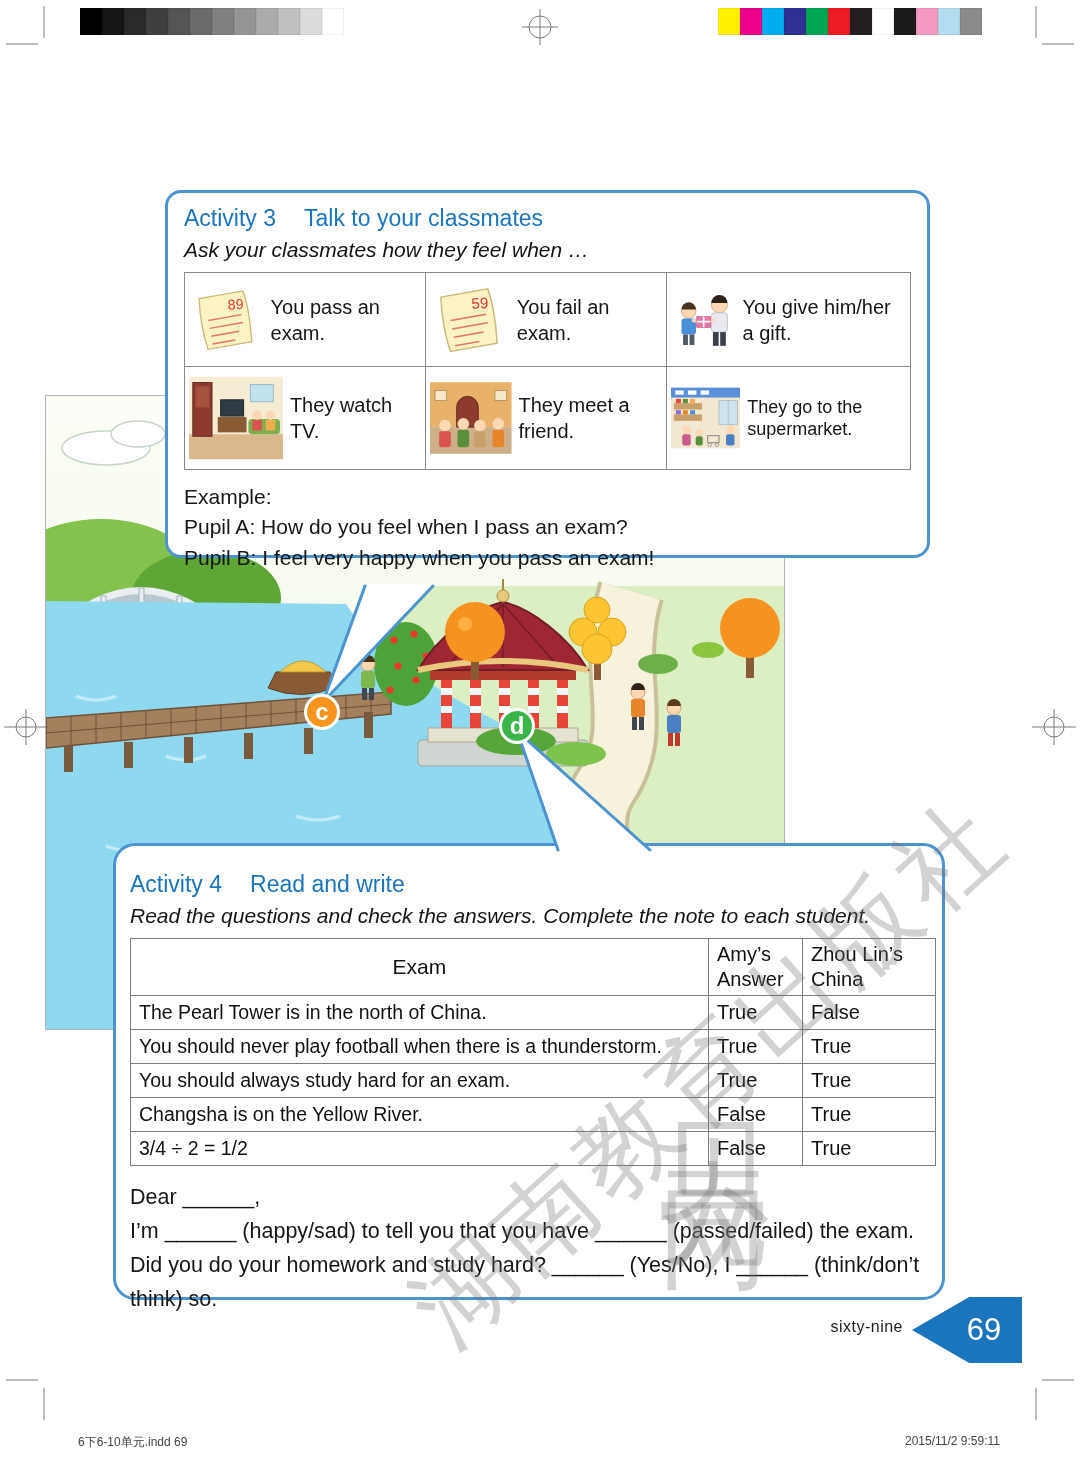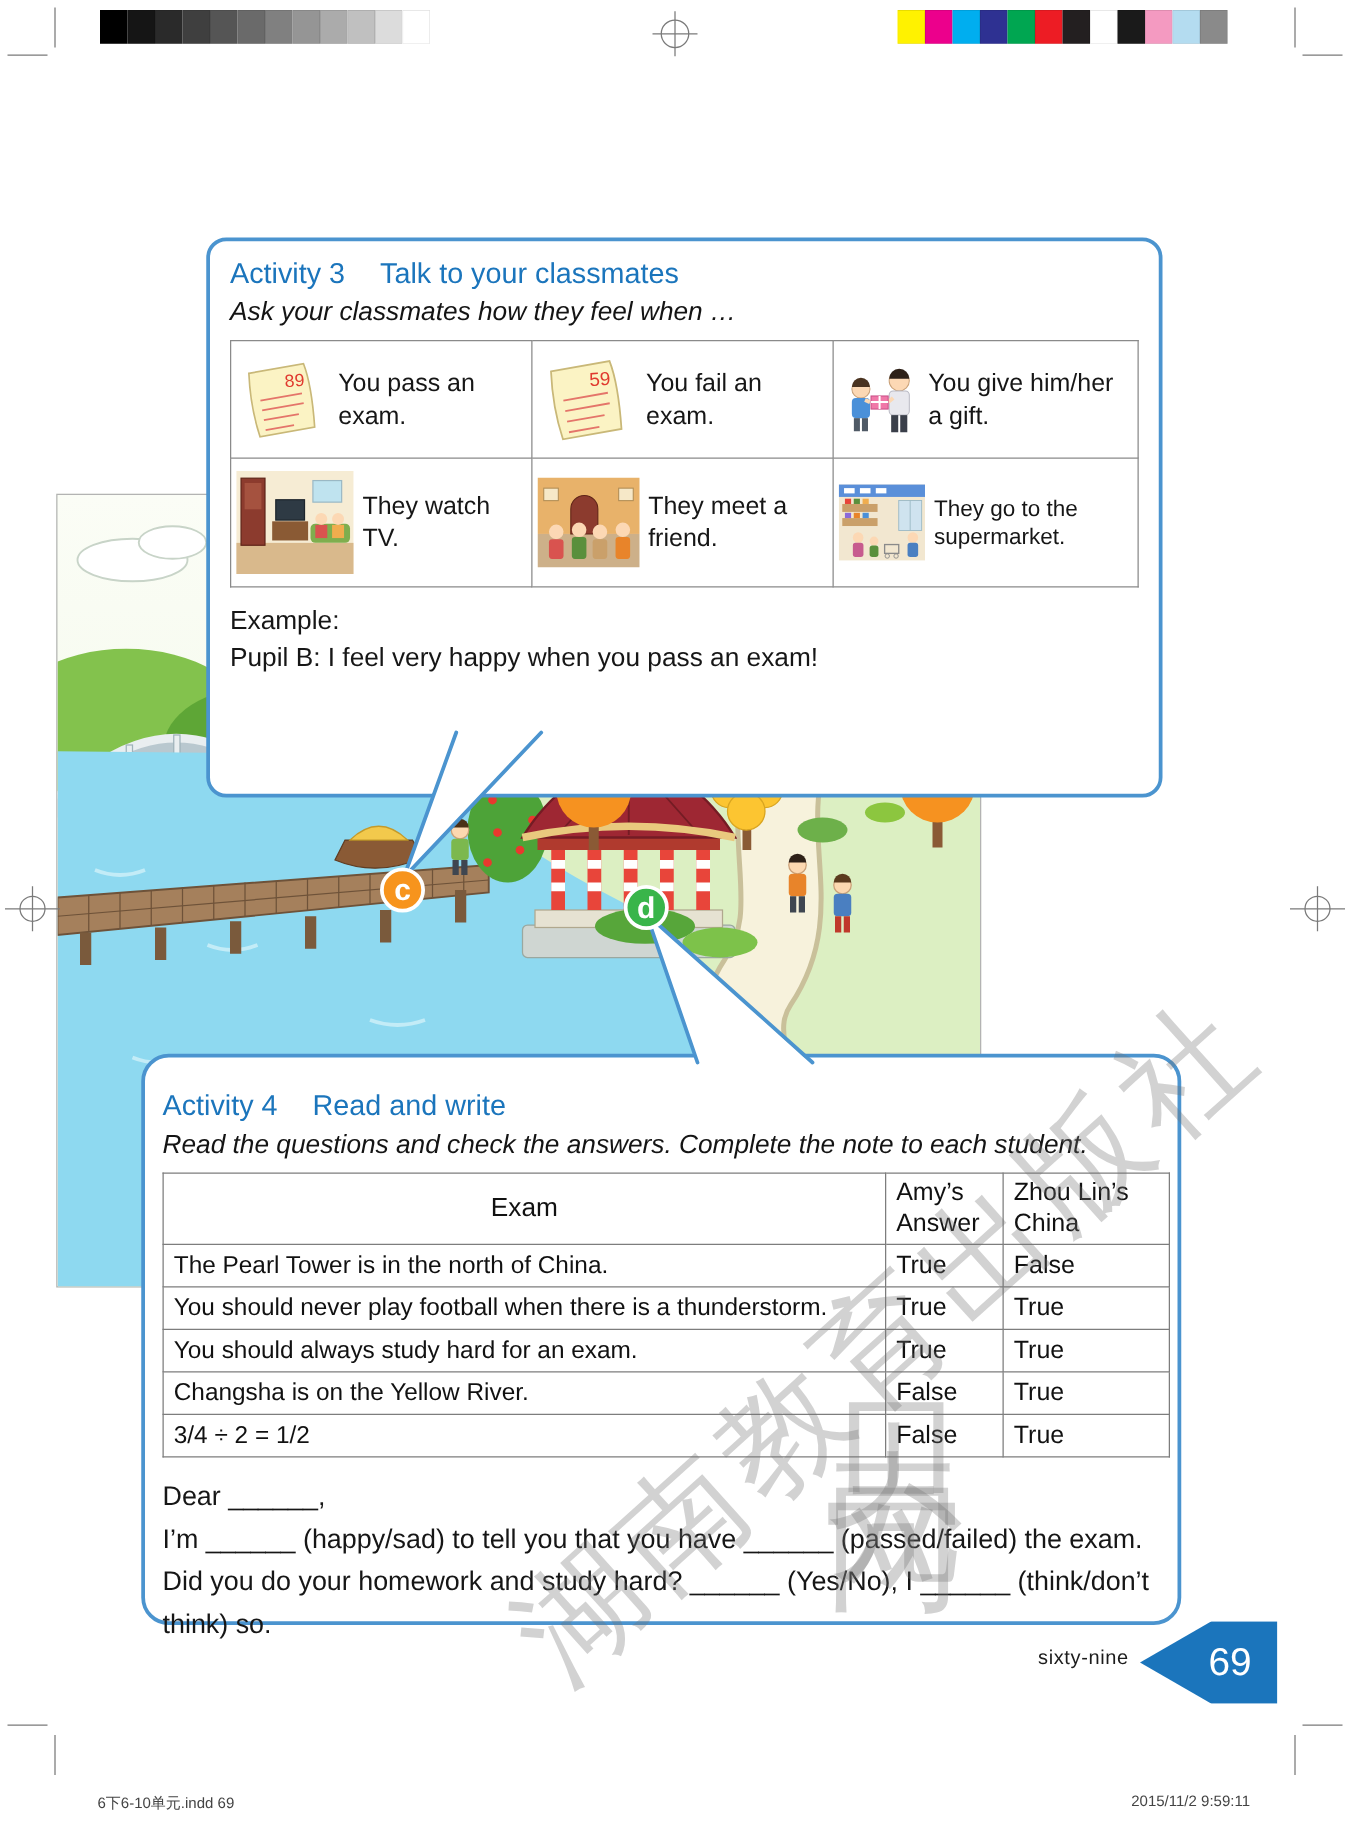--- a/index.html
+++ b/index.html
@@ -13,21 +13,21 @@
   #color-bar{left:718px}
   .patch{width:22px;height:27px;box-shadow:inset 0 0 0 0.5px rgba(0,0,0,.12)}
   #regmarks{position:absolute;left:0;top:0;z-index:2;pointer-events:none}
 
   
   #illustration{position:absolute;left:45px;top:395px;width:740px;height:635px;
                 border:1px solid #b3b3b3;z-index:1;background:#f3f9ec;overflow:hidden}
 
   
   .act-box{position:absolute;background:#fff;border:3px solid #4b94cf;z-index:5}
-  #activity3{left:165px;top:190px;width:765px;height:448px;border-radius:16px;padding:12px 16px}
+  #activity3{left:165px;top:190px;width:765px;height:368px;border-radius:16px;padding:12px 16px}
   #activity4{left:113px;top:843px;width:832px;height:457px;border-radius:22px;padding:25px 14px}
   .act-title{color:#1b75bc;font-size:23px;margin-bottom:6px}
   .act-title .t2{margin-left:28px}
   .act-sub{font-style:italic;font-size:21px;color:#141414;margin-bottom:10px}
 
   
   table{border-collapse:collapse}
   .grid-table td{border:1.2px solid #8a8a8a;padding:3px 4px;vertical-align:middle}
   .grid-table .c1{width:244px}.grid-table .c2{width:244px}.grid-table .c3{width:245px}
   .r1 td{height:94px}.r2 td{height:103px}
@@ -420,20 +420,21 @@
           </svg>
           <span class="lbl">They go to the supermarket.</span>
         </div>
       </td>
     </tr>
   </tbody>
     </table>
 
   <div class="example">
     <div><span class="ex-label">Example:</span></div>
+    <div>Pupil A: How do you feel when I pass an exam?</div>
     <div>Pupil B: I feel very happy when you pass an exam!</div>
   </div>
 </section>
 
 <section class="act-box" id="activity4">
   <div class="act-title">
     <span>Activity 4</span><span class="t2">Read and write</span>
   </div>
   <div class="act-sub">Read the questions and check the answers. Complete the note to each student.</div>
 

